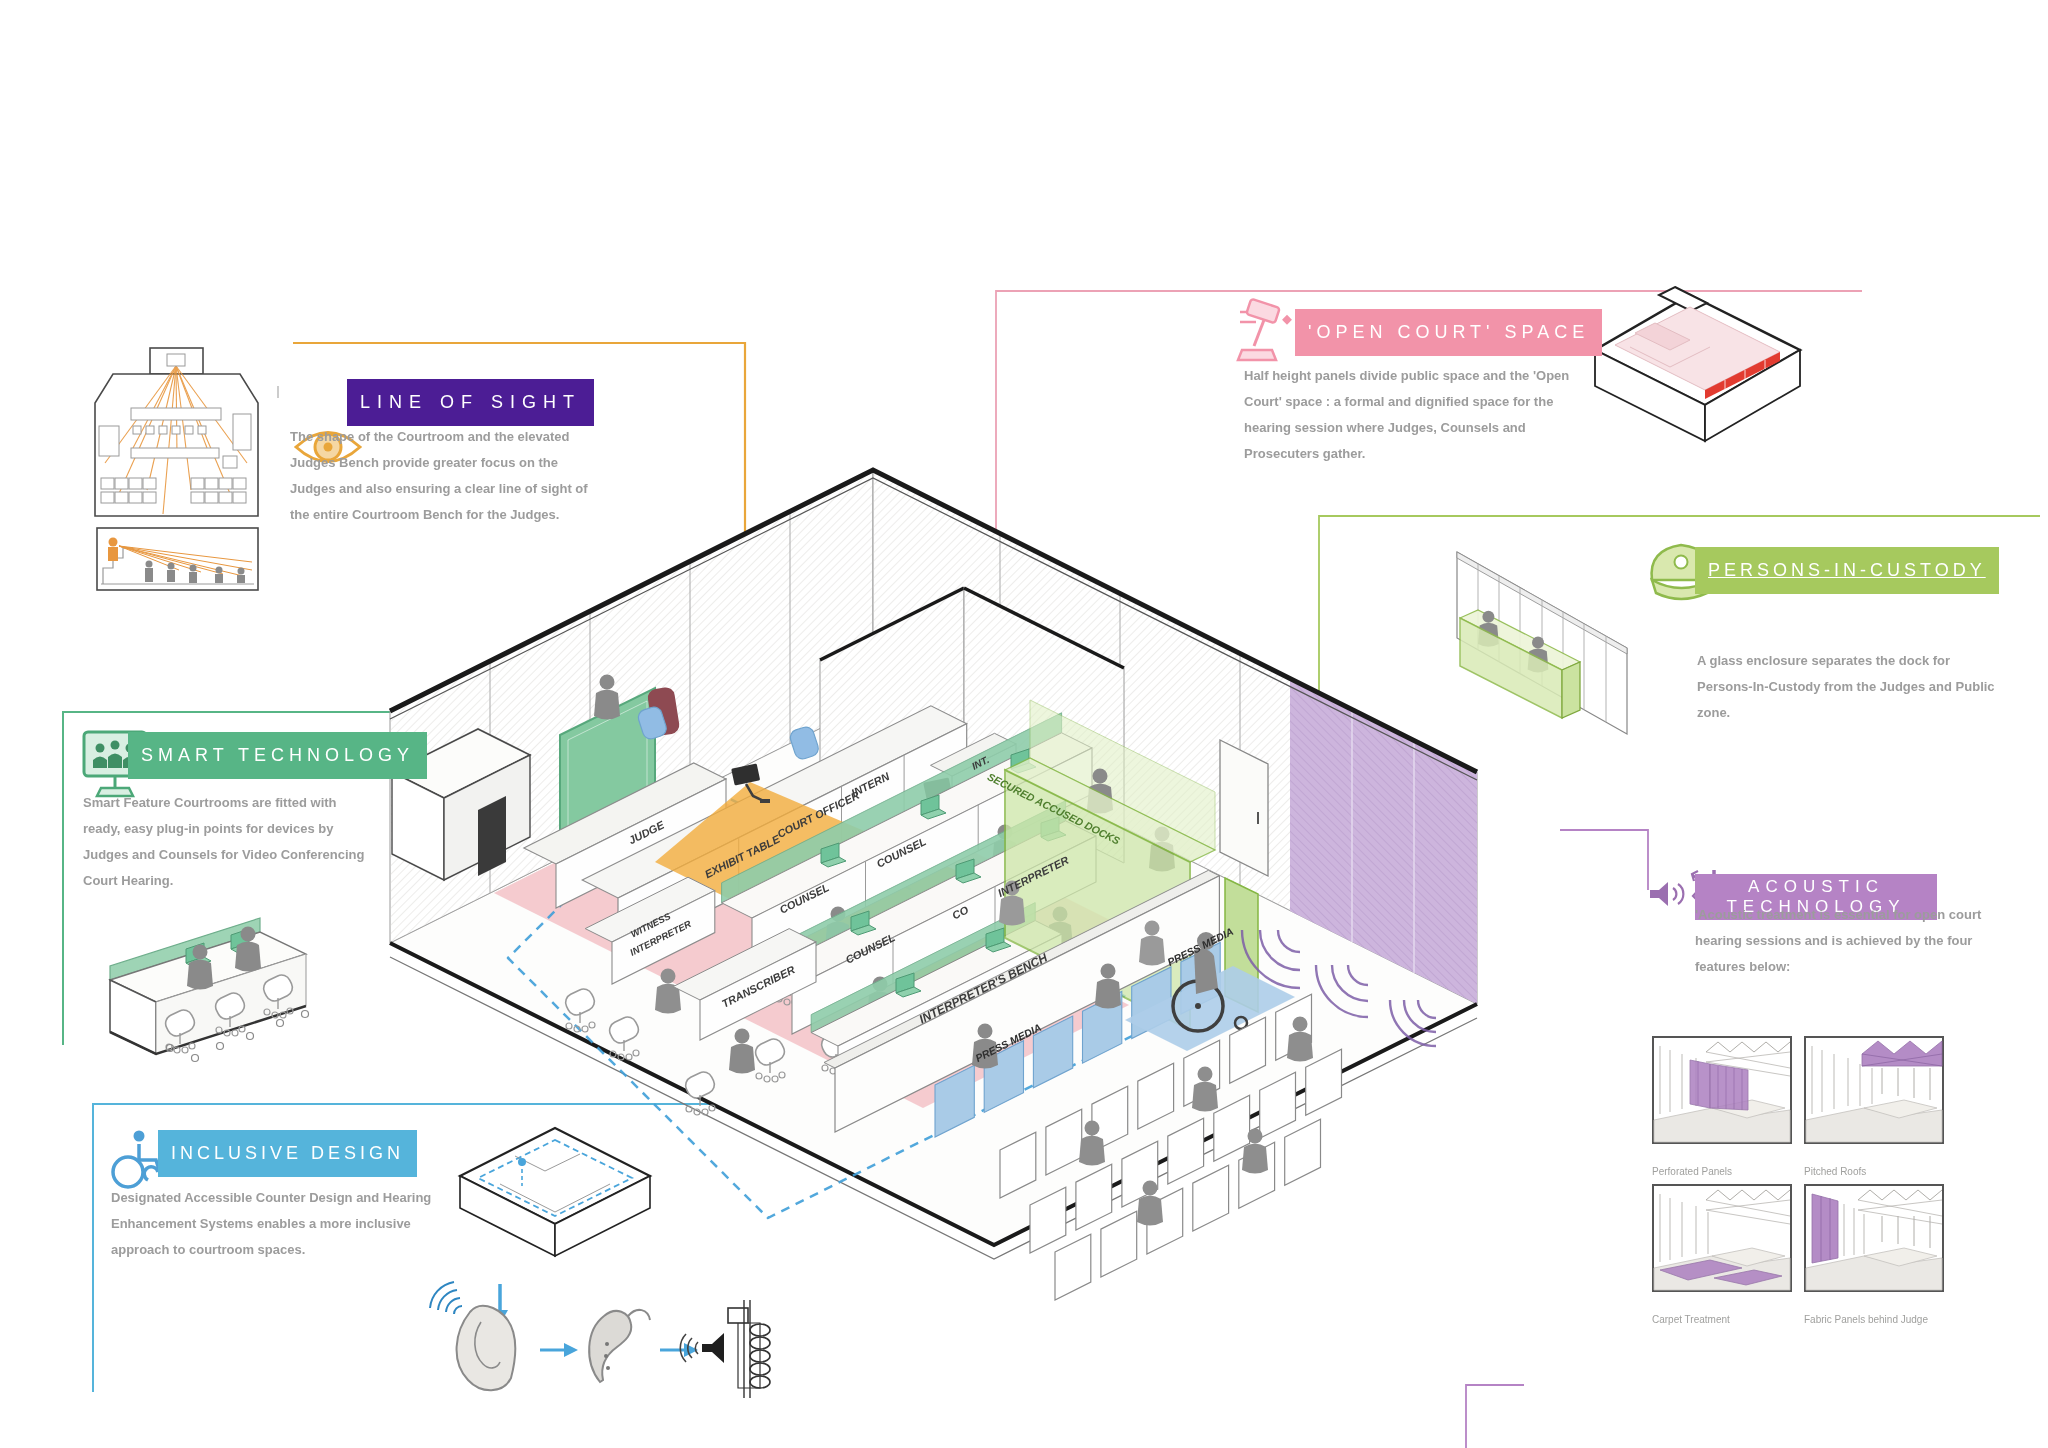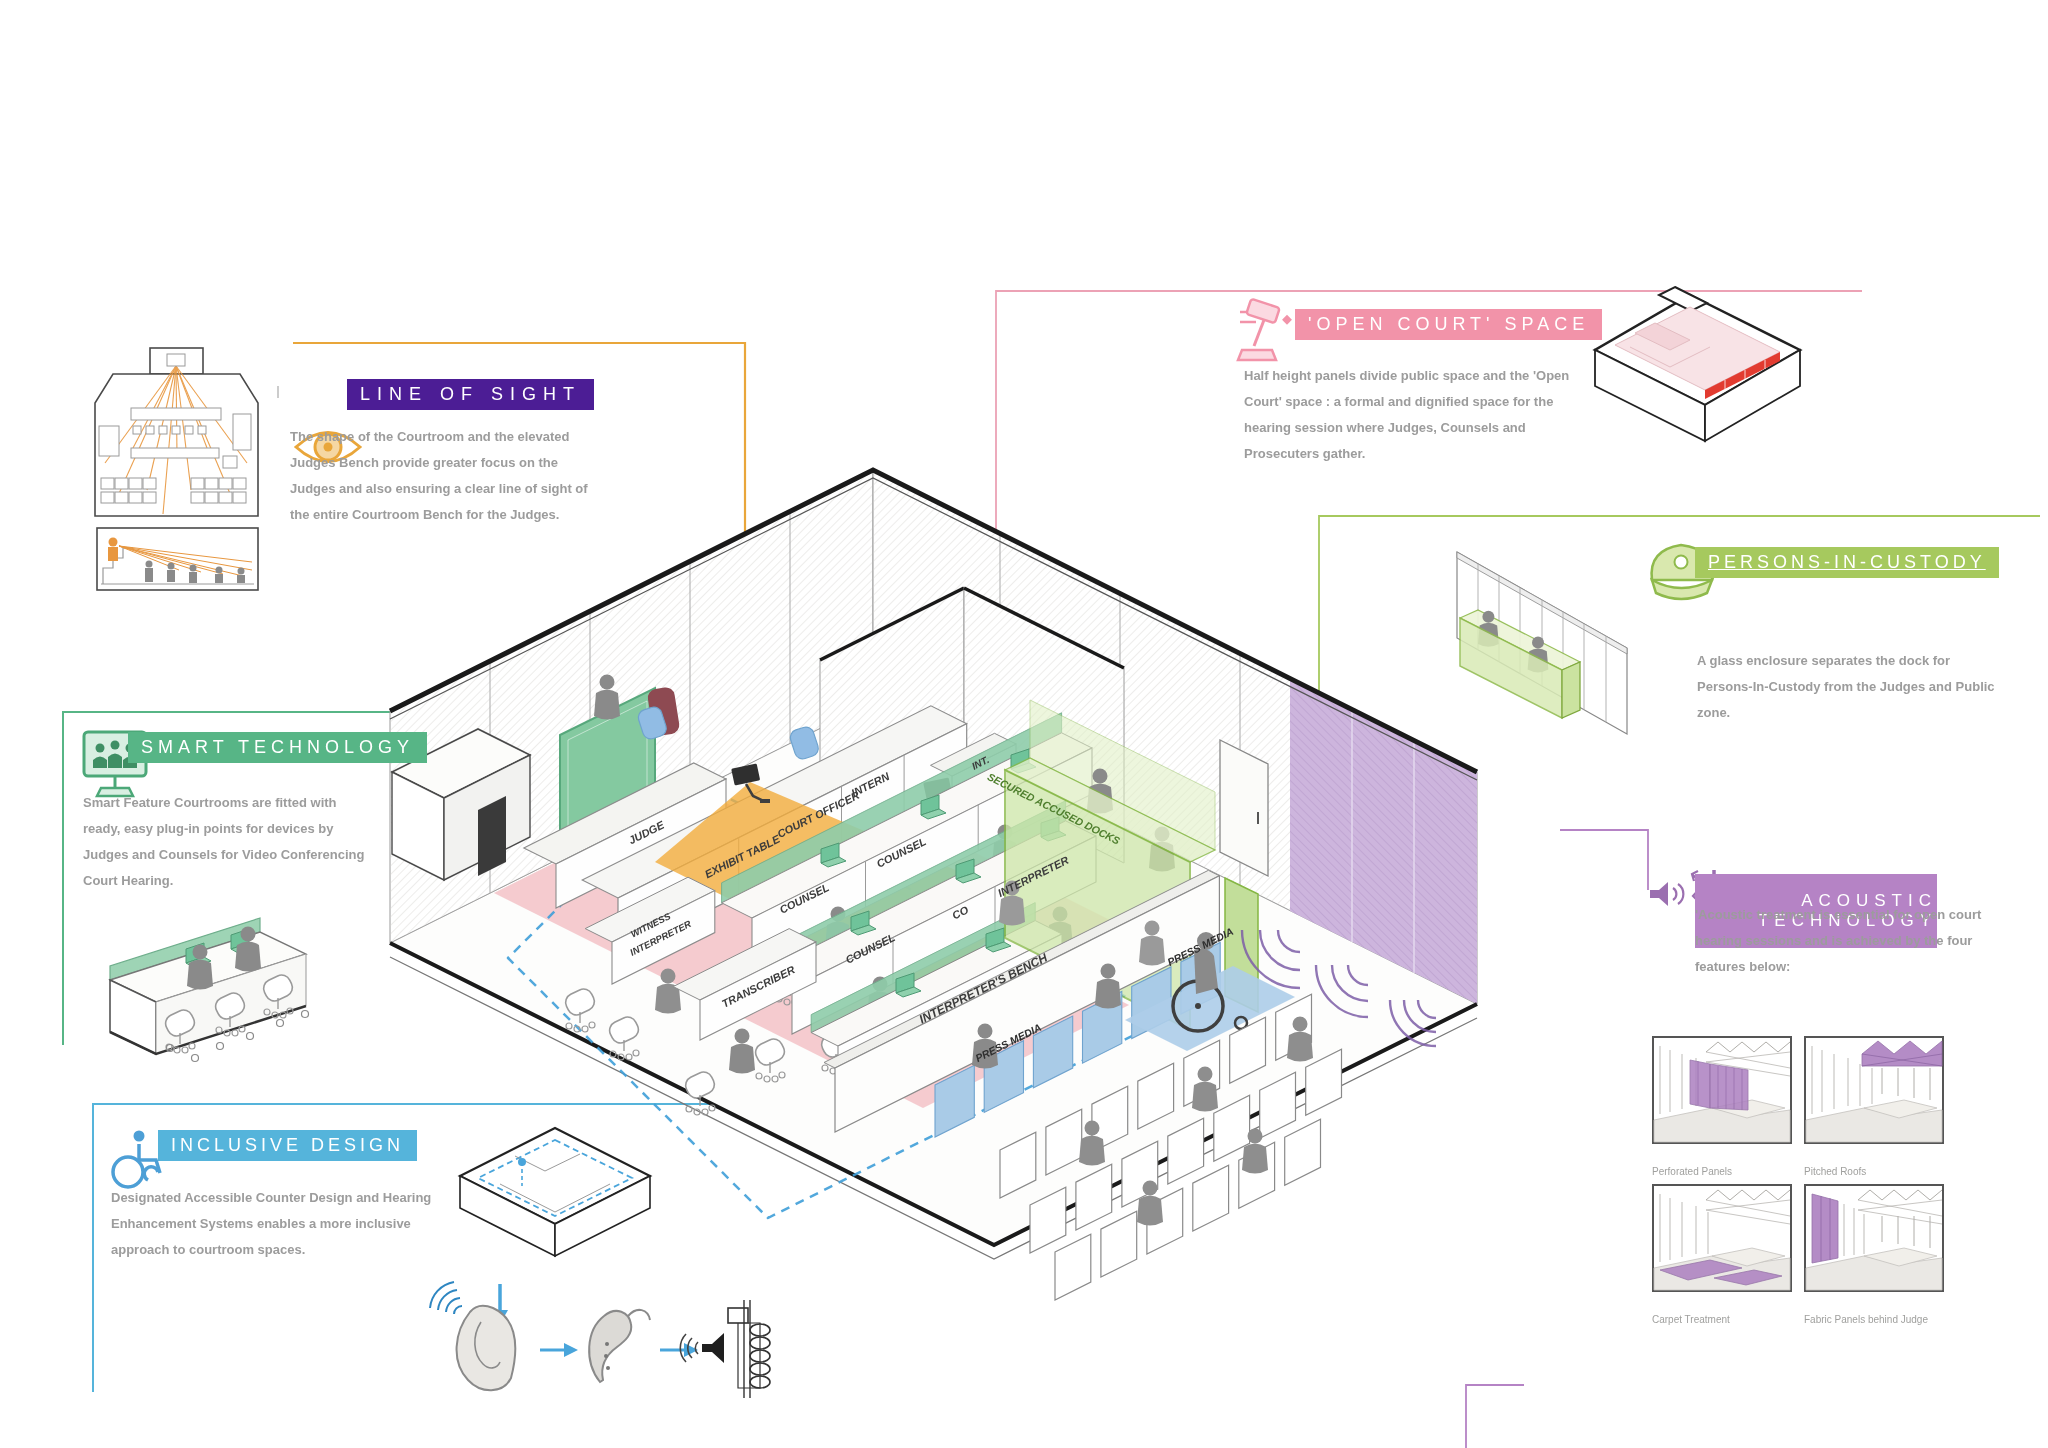--- a/index.html
+++ b/index.html
@@ -1,21 +1,21 @@
 <!DOCTYPE html>
 <html><head>
 <meta charset="utf-8">
 <style>
   html,body{margin:0;padding:0;background:#fff;}
   #canvas{position:relative;width:2048px;height:1448px;background:#fff;overflow:hidden;
           font-family:"Liberation Sans",sans-serif;}
   #scene{position:absolute;left:0;top:0;}
-  .badge{position:absolute;color:#fff;font-size:18px;letter-spacing:6px;padding:5px 13px;
+  .badge{position:absolute;color:#fff;font-size:18px;letter-spacing:6px;padding:13px 13px;
          white-space:nowrap;font-weight:400;}
-  .badge.two-line{letter-spacing:6px;text-align:right;font-size:17px;line-height:20px;padding:17px 0;}
+  .badge.two-line{letter-spacing:6px;text-align:center;font-size:17px;line-height:20px;padding:3px 0;}
   .body-text{position:absolute;color:#9c9c9c;font-size:13px;line-height:26px;font-weight:700;}
   .thumb-caption{position:absolute;color:#a0a09e;font-size:10px;margin-top:14px;}
 </style>
 </head>
 <body>
 
 <div id="canvas">
 
 <svg id="scene" width="2048" height="1448" viewBox="0 0 2048 1448">
   <defs>

